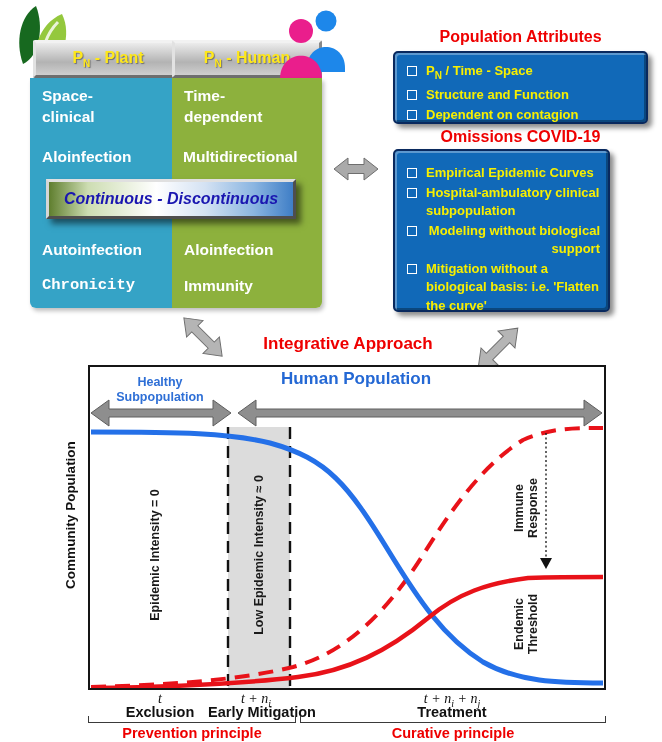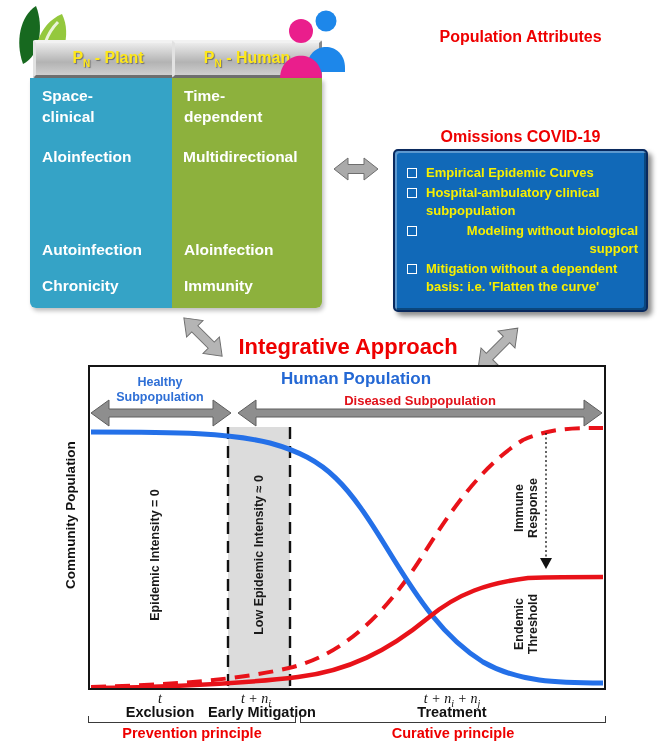--- a/index.html
+++ b/index.html
@@ -79,57 +79,74 @@
   <div class="abs tbl-body" style="left:30px;top:78px;width:292px;height:230px;">
     <div class="cell-plant"></div>
     <div class="cell-human"></div>
   </div>
   <div class="abs cell-txt" style="left:42px;top:85px;">Space-
 clinical</div>
   <div class="abs cell-txt" style="left:184px;top:85px;">Time-
 dependent</div>
   <div class="abs cell-txt" style="left:42px;top:146px;">Aloinfection</div>
   <div class="abs cell-txt" style="left:183px;top:146px;">Multidirectional</div>
+  <div class="abs banner" style="left:46px;top:179px;width:250px;height:40px;">
+    <span>Continuous - Discontinuous</span>
+  </div>
   <div class="abs cell-txt" style="left:42px;top:239px;">Autoinfection</div>
   <div class="abs cell-txt" style="left:184px;top:239px;">Aloinfection</div>
-  <div class="abs cell-txt" style="left:42px;top:275px;">Chronicity</div>
+  <div class="abs cell-txt" style="left:42px;top:275px;font-family:Liberation Mono, monospace;">Chronicity</div>
   <div class="abs cell-txt" style="left:184px;top:275px;">Immunity</div>
 
   <svg class="abs" style="left:333px;top:152px;" width="46" height="34" viewBox="0 0 46 34">
     <polygon points="1,17 15,6 15,12.5 31,12.5 31,6 45,17 31,28 31,21.5 15,21.5 15,28" fill="#aaaaaa" stroke="#6e6e6e" stroke-width="1"></polygon>
   </svg>
 
   <div class="abs red-title" style="left:393px;top:28px;width:255px;">Population Attributes</div>
+  <div class="abs blue-box" style="left:393px;top:51px;width:255px;height:73px;">
+    <div class="bullet-row">
+      <span class="bullet"></span>
+      <span class="bullet-text"><span>P</span><span class="subN">N</span><span> / Time - Space</span></span>
+    </div>
+    <div class="bullet-row">
+      <span class="bullet"></span>
+      <span class="bullet-text">Structure and Function</span>
+    </div>
+    <div class="bullet-row">
+      <span class="bullet"></span>
+      <span class="bullet-text">Dependent on contagion</span>
+    </div>
+  </div>
 
   <div class="abs red-title" style="left:393px;top:128px;width:255px;">Omissions COVID-19</div>
-  <div class="abs blue-box" style="left:393px;top:149px;width:255px;height:163px;padding-top:12px;">
+  <div class="abs blue-box" style="left:393px;top:149px;width:217px;height:163px;padding-top:12px;">
     <div class="bullet-row">
       <span class="bullet"></span>
       <span class="bullet-text" style="width:218px;">Empirical Epidemic Curves</span>
     </div>
     <div class="bullet-row">
       <span class="bullet"></span>
       <span class="bullet-text" style="width:218px;">Hospital-ambulatory clinical subpopulation</span>
     </div>
     <div class="bullet-row">
       <span class="bullet"></span>
       <span class="bullet-text" style="width:218px;text-align:right;">Modeling without biological support</span>
     </div>
     <div class="bullet-row">
       <span class="bullet"></span>
-      <span class="bullet-text" style="width:218px;">Mitigation without a dependent basis: i.e. 'Flatten the curve'</span>
+      <span class="bullet-text" style="width:218px;">Mitigation without a biological basis: i.e. 'Flatten the curve'</span>
     </div>
   </div>
 
   <svg class="abs" style="left:174px;top:308px;" width="58" height="58" viewBox="0 0 60 60">
     <g transform="rotate(45 30 30)">
       <polygon points="2,30 18,18 18,25.5 42,25.5 42,18 58,30 42,42 42,34.5 18,34.5 18,42" fill="#b5b5b5" stroke="#6e6e6e" stroke-width="1"></polygon>
     </g>
   </svg>
-  <div class="abs red-title center-x" style="left:348px;top:334px;font-size:22px;white-space:nowrap;">Integrative Approach</div>
+  <div class="abs red-title center-x" style="left:348px;top:334px;font-size:17px;white-space:nowrap;">Integrative Approach</div>
   <svg class="abs" style="left:468px;top:318px;" width="60" height="60" viewBox="0 0 60 60">
     <g transform="rotate(-45 30 30)">
       <polygon points="2,30 18,18 18,25.5 42,25.5 42,18 58,30 42,42 42,34.5 18,34.5 18,42" fill="#b5b5b5" stroke="#6e6e6e" stroke-width="1"></polygon>
     </g>
   </svg>
 
   <div class="abs ylab" style="left:70px;top:515px;">Community Population</div>
 
   <div class="abs chart-box" style="left:88px;top:365px;width:518px;height:325px;">
     <svg class="abs" style="left:0;top:0;" width="514" height="321" viewBox="0 0 514 321">
@@ -140,21 +157,20 @@
       <polygon points="148,46 166,33 166,42 494,42 494,33 512,46 494,59 494,50 166,50 166,59" fill="#8e8e8e" stroke="#5e5e5e" stroke-width="1"></polygon>
       <path d="M1,320 C80,318 150,313 203,300 C258,285 298,243 333,188 C363,140 393,98 433,73 C463,60 488,61 513,61" fill="none" stroke="#e81219" stroke-width="4" stroke-dasharray="15 9"></path>
       <path d="M1,65 C90,65 140,66 180,76 C238,92 258,118 298,183 C328,232 353,270 393,295 C428,315 468,316 513,316" fill="none" stroke="#2470e8" stroke-width="5"></path>
       <path d="M1,321 C80,320 150,317 208,310 C258,304 298,284 338,251 C368,226 398,216 438,211 C468,210 490,210 513,210" fill="none" stroke="#e81219" stroke-width="4.5"></path>
       <line x1="456" y1="66" x2="456" y2="191" stroke="#111" stroke-width="1.3" stroke-dasharray="2 2.5"></line>
       <polygon points="450,191 462,191 456,202" fill="#111"></polygon>
     </svg>
     <div class="abs chart-title" style="left:0;top:2px;width:100%;">Human Population</div>
     <div class="abs blue-lab center-x" style="left:70px;top:8px;">Healthy
 Subpopulation</div>
-    <div class="abs red-lab center-x" style="left:330px;top:26px;">Diseased Subpopulation</div>
     <div class="abs vtext" style="left:65px;top:188px;">Epidemic Intensity = 0</div>
     <div class="abs vtext" style="left:169px;top:188px;">Low Epidemic Intensity ≈ 0</div>
     <div class="abs vtext" style="left:436px;top:141px;">Immune
 Response</div>
     <div class="abs vtext" style="left:436px;top:257px;">Endemic
 Threshold</div>
   </div>
 
   <div class="abs tick" style="left:160px;top:691px;">t</div>
   <div class="abs tick" style="left:256px;top:691px;"><span>t + n</span><sub>i</sub></div>

